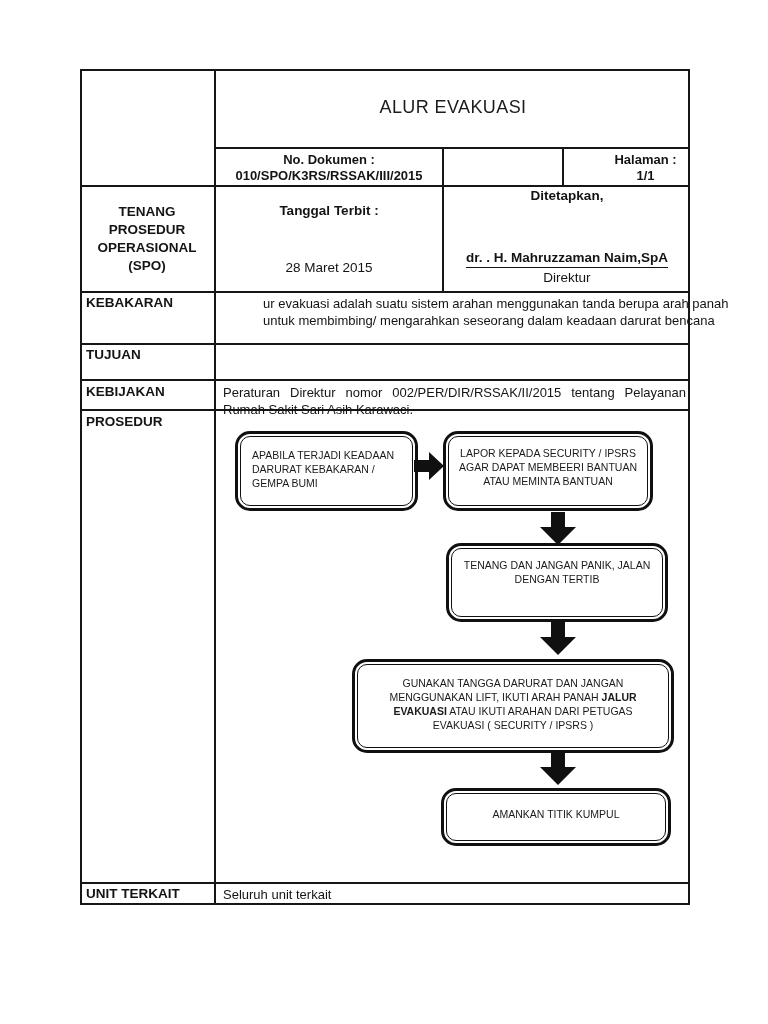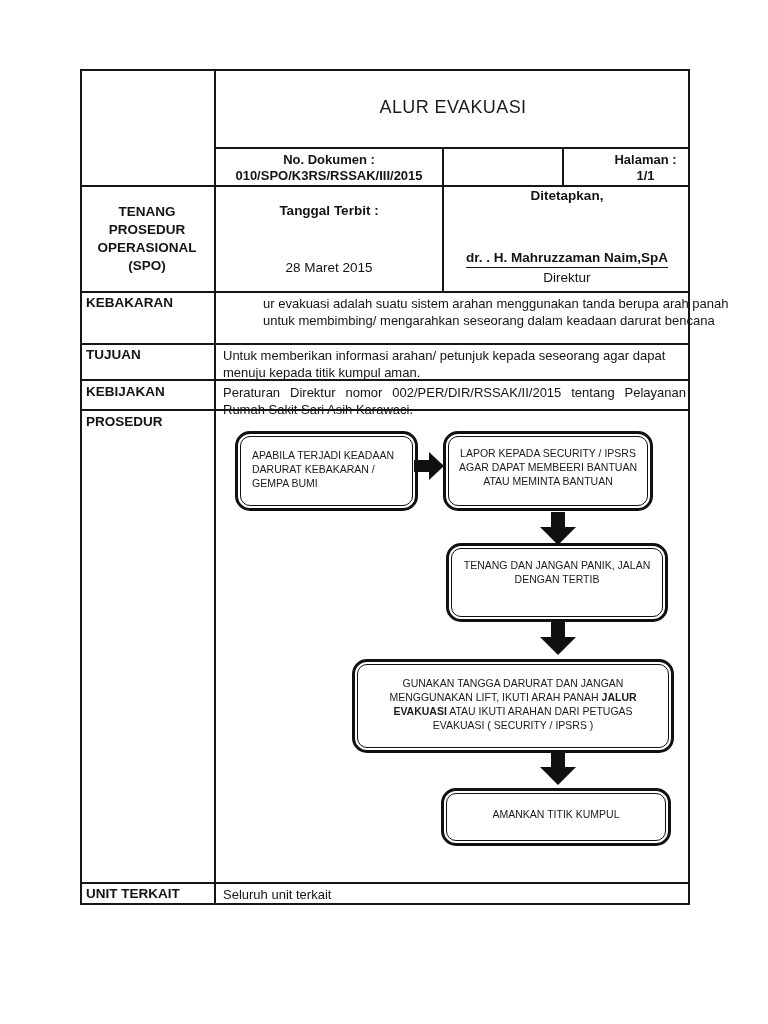--- a/index.html
+++ b/index.html
@@ -95,24 +95,20 @@
     <div class="role">Direktur</div>
   </div>
 
   <div class="abs row-label" style="left:86px; top:295px;">KEBAKARAN</div>
   <div class="abs body-text center" style="left:215px; top:295px; width:477px;">
     <div class="nowrap-line">ur evakuasi adalah suatu sistem arahan menggunakan tanda berupa arah panah</div>
     <div class="nowrap-line">untuk membimbing/ mengarahkan seseorang dalam keadaan darurat bencana</div>
   </div>
 
   <div class="abs row-label" style="left:86px; top:347px;">TUJUAN</div>
-  <div class="abs body-text" style="left:223px; top:347px; width:463px;">
-    <div>Untuk memberikan informasi arahan/ petunjuk kepada seseorang agar dapat</div>
-    <div>menuju kepada titik kumpul aman.</div>
-  </div>
 
   <div class="abs row-label" style="left:86px; top:384px;">KEBIJAKAN</div>
   <div class="abs body-text" style="left:223px; top:384px; width:463px;">
     <div class="justify-line">Peraturan Direktur nomor 002/PER/DIR/RSSAK/II/2015 tentang Pelayanan</div>
     <div>Rumah Sakit Sari Asih Karawaci.</div>
   </div>
 
   <div class="abs row-label" style="left:86px; top:414px;">PROSEDUR</div>
 
   <div class="fbox" style="left:235px; top:431px; width:183px; height:80px;">

